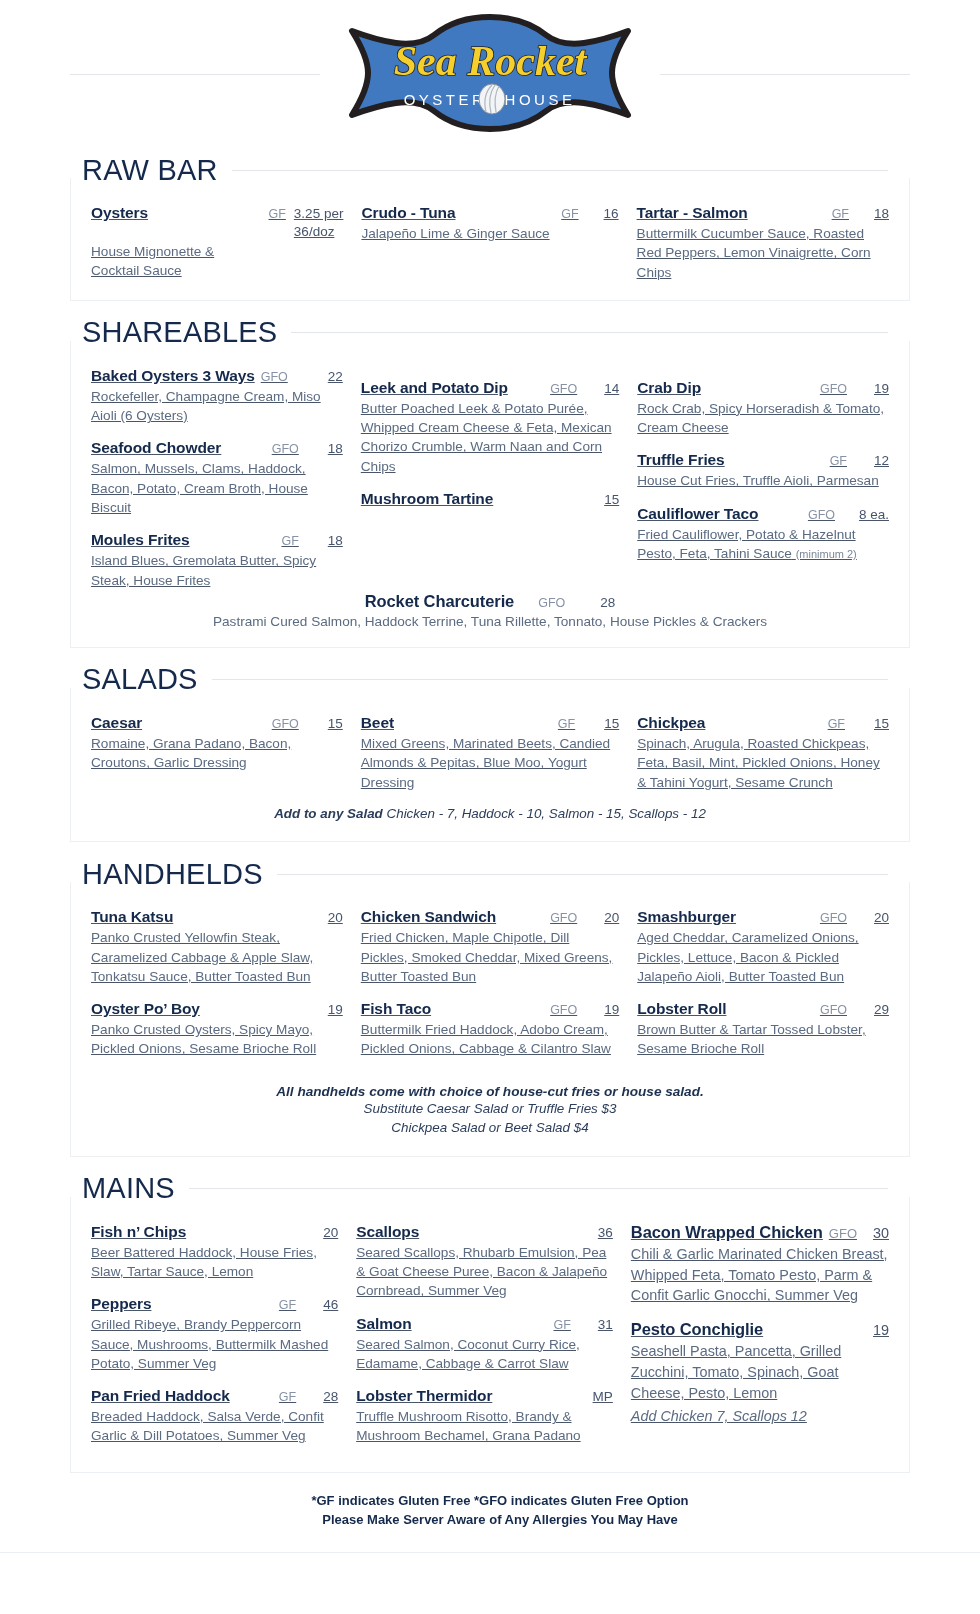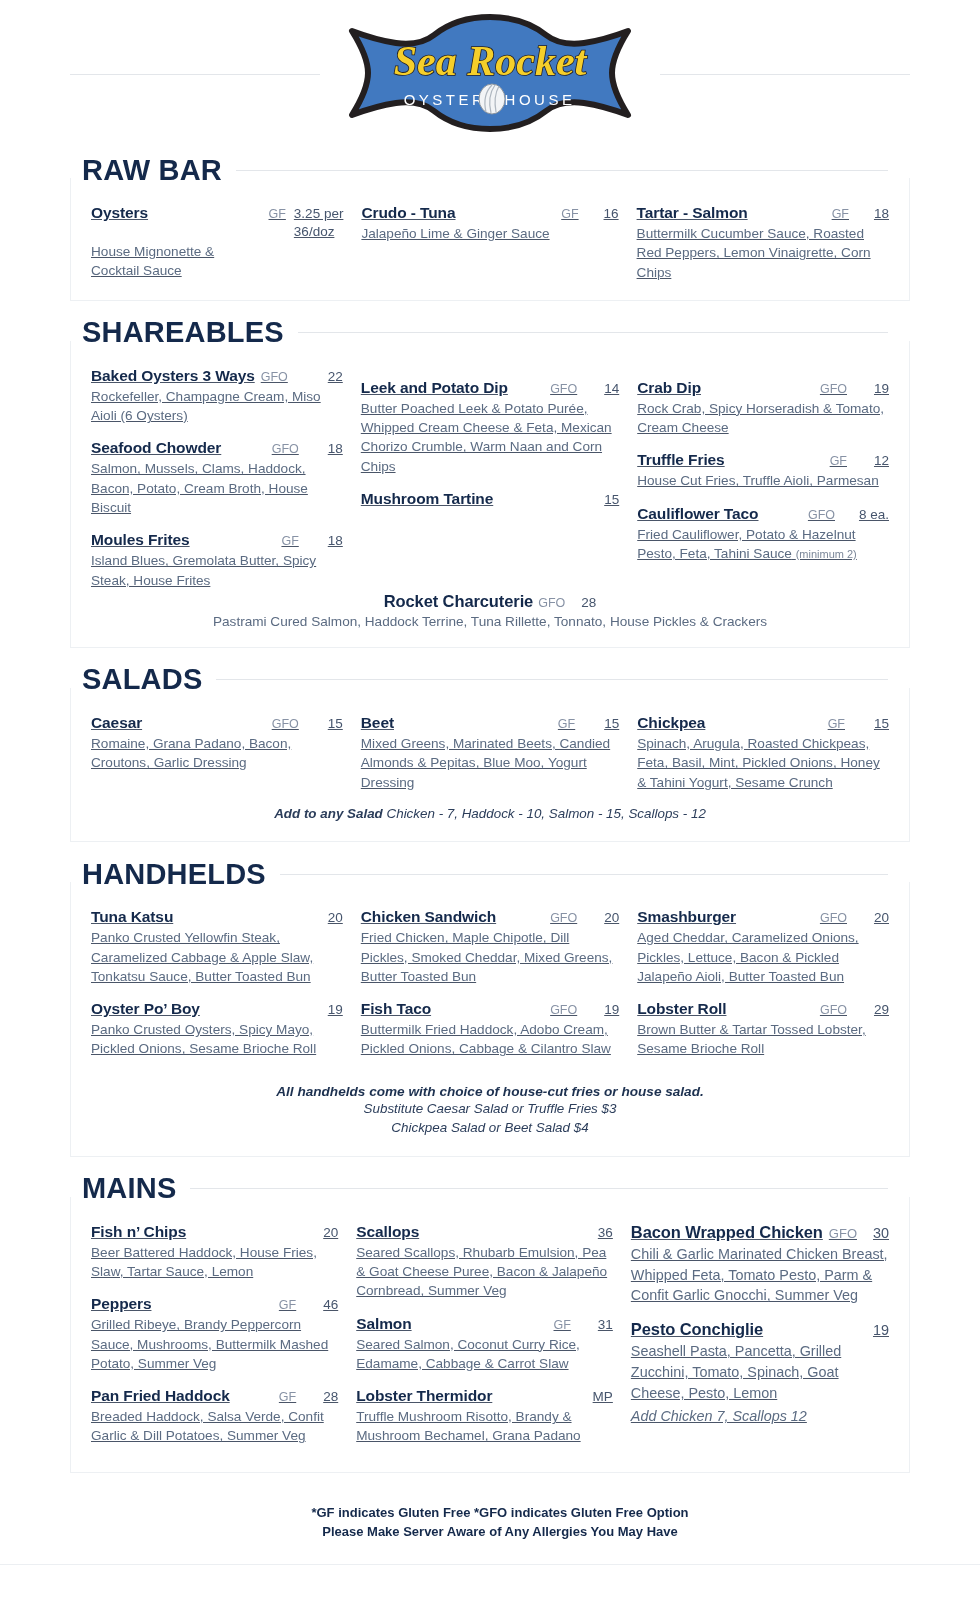--- a/index.html
+++ b/index.html
@@ -51,21 +51,21 @@
     display: flex;
     align-items: center;
     padding-left: 82px;
     padding-right: 92px;
     height: 44px;
     position: relative;
     z-index: 3;
   }
   .section-title {
     font-size: 29px;
-    font-weight: bold;
+    font-weight: normal;
     letter-spacing: .2px;
     color: #14294b;
     white-space: nowrap;
     line-height: 1;
     background: #fff;
     padding-right: 14px;
   }
   .section-line {
     flex: 1;
     height: 1px;
@@ -141,21 +141,21 @@
     color: #46556d;
     line-height: 1.3;
     white-space: nowrap;
   }
 
   
   .center-item { text-align: center; margin-top: 2px; }
   .center-head {
     display: inline-flex;
     align-items: baseline;
-    gap: 5px;
+    gap: 24px;
   }
   .center-desc {
     font-size: 13.6px;
     color: #5b6b82;
     margin-top: 3px;
   }
   .footnote {
     text-align: center;
     font-size: 13.4px;
     color: #2c3e5b;
@@ -166,21 +166,21 @@
   .footnote-strong {
     text-align: center;
     font-size: 13.6px;
     color: #1d3150;
     font-style: italic;
     font-weight: bold;
   }
 
   
   .footer {
-    margin-top: 30px;
+    margin-top: 18px;
     text-align: center;
     color: #14294b;
     font-size: 13px;
     font-weight: bold;
     line-height: 1.5;
     padding-left: 20px;
   }
   .bottom-rule {
     margin: 22px 0 0 0;
     height: 1px;

